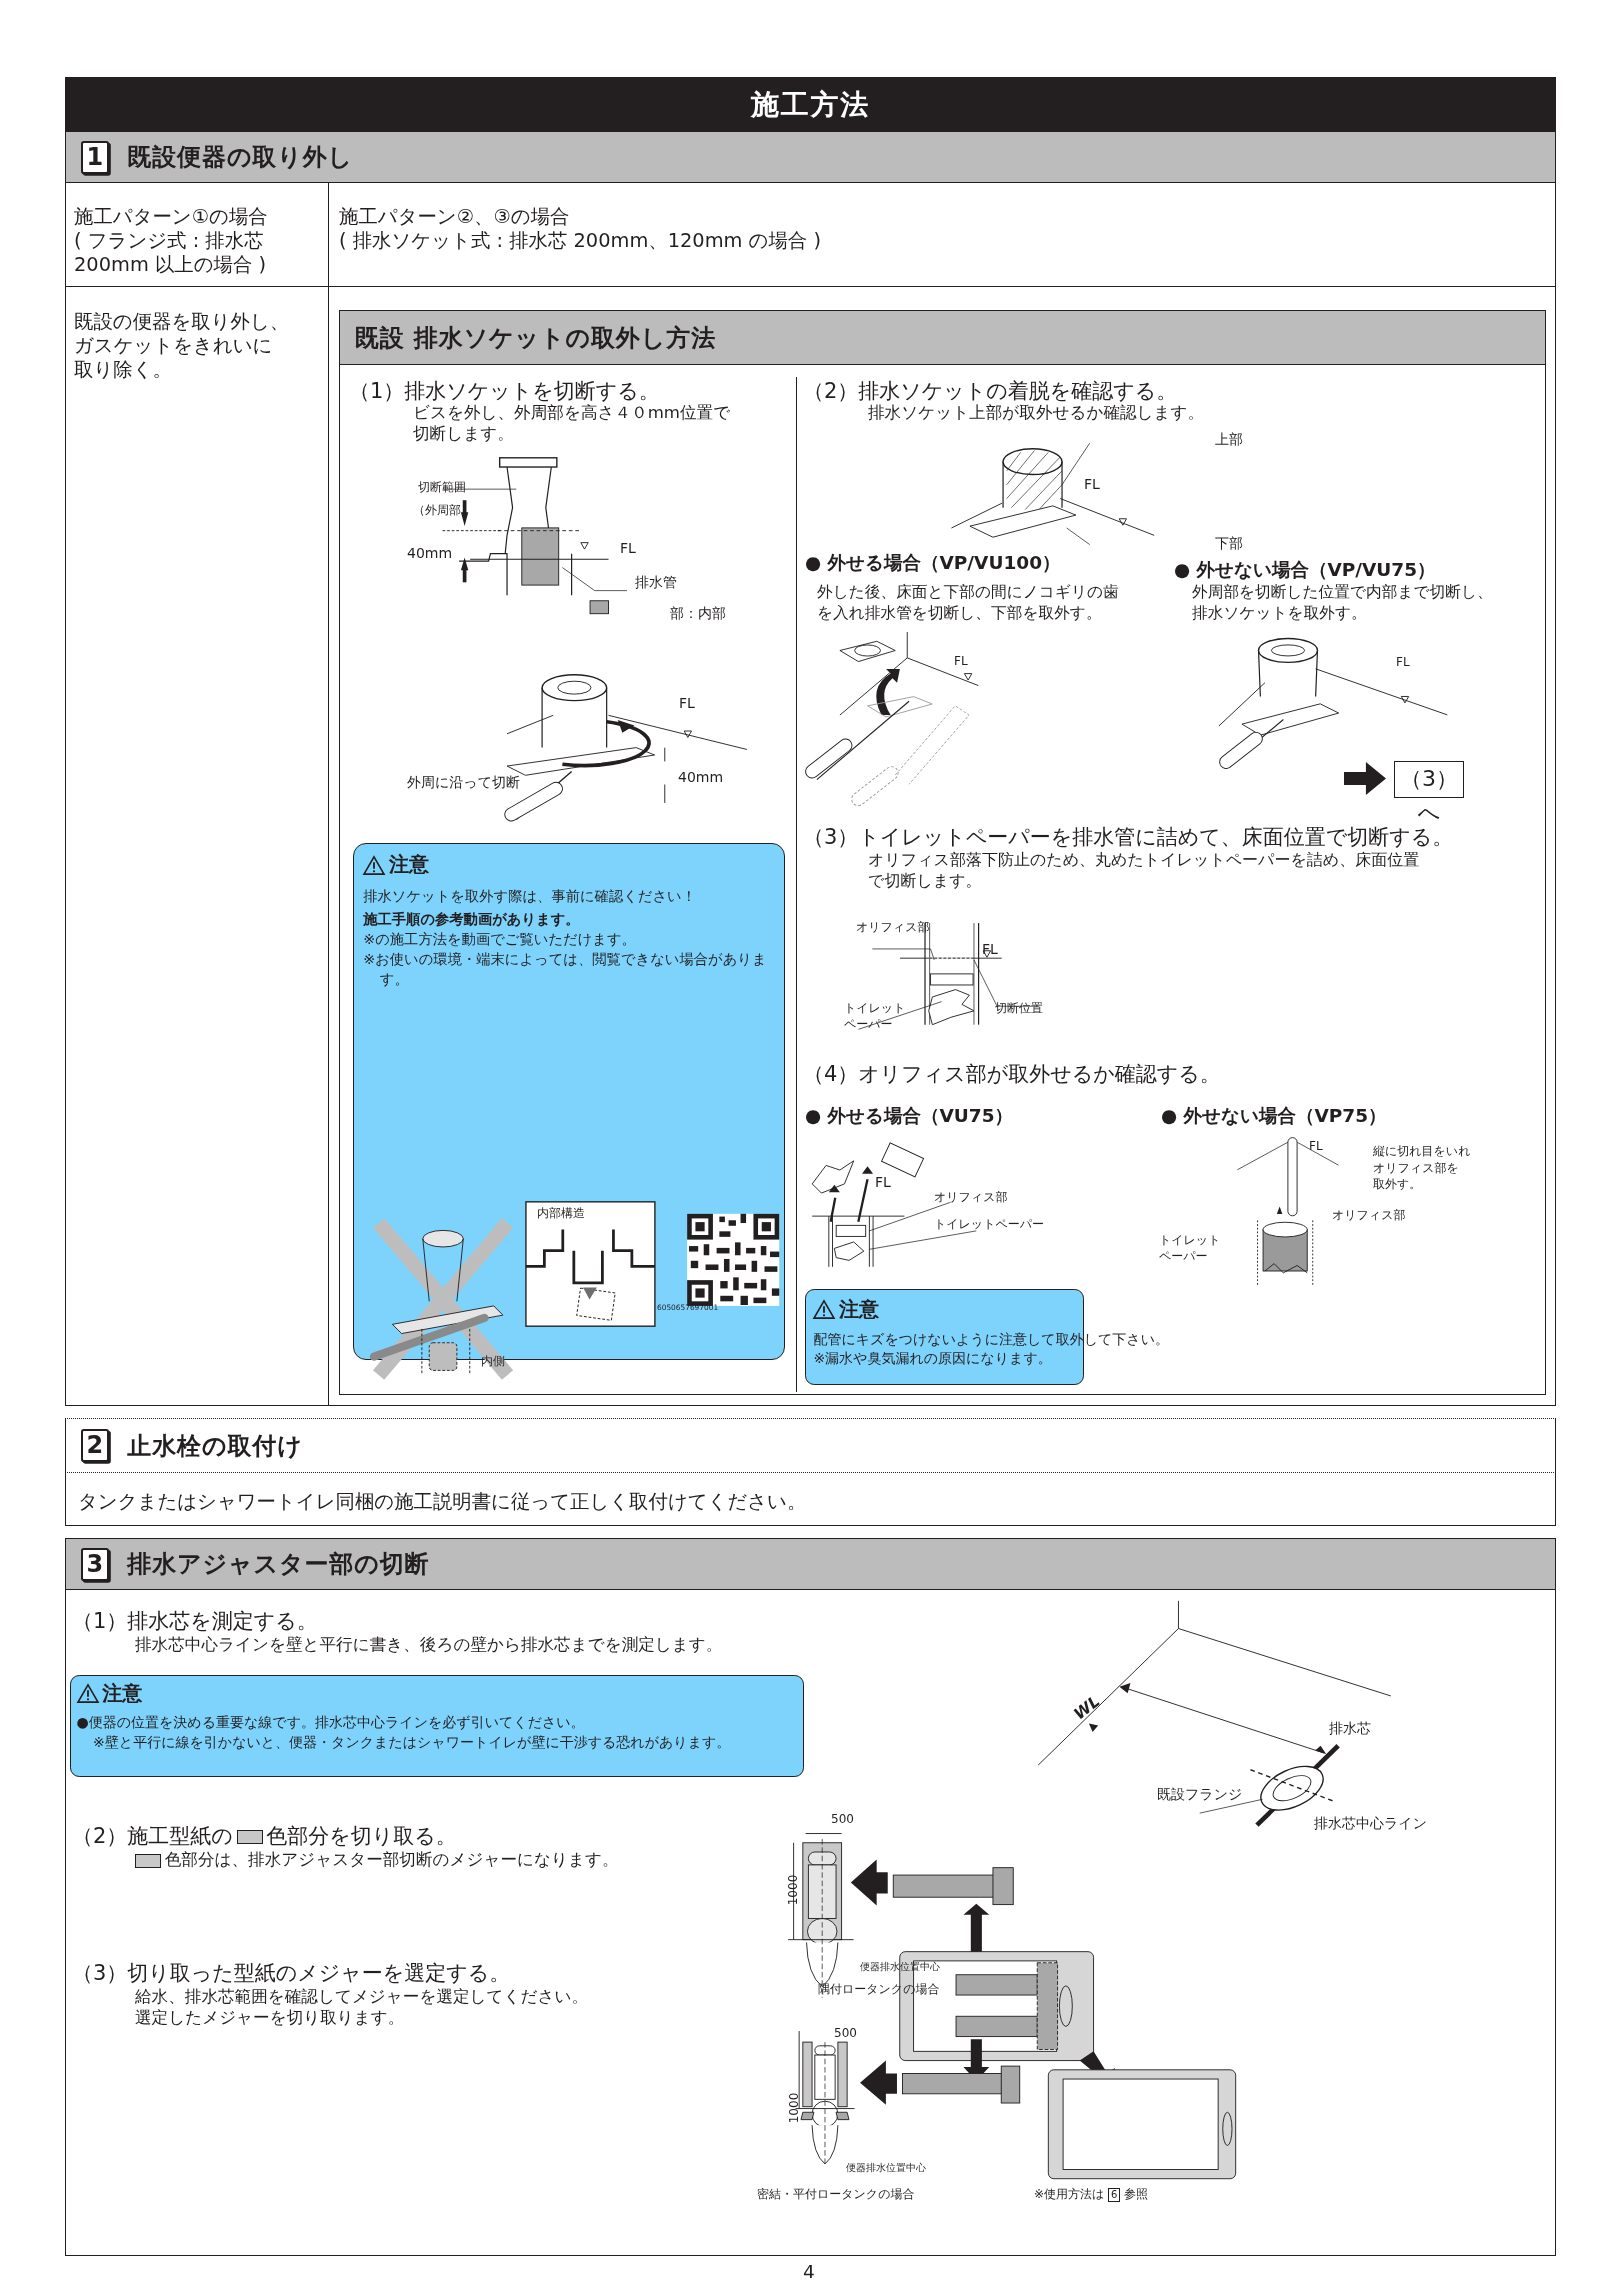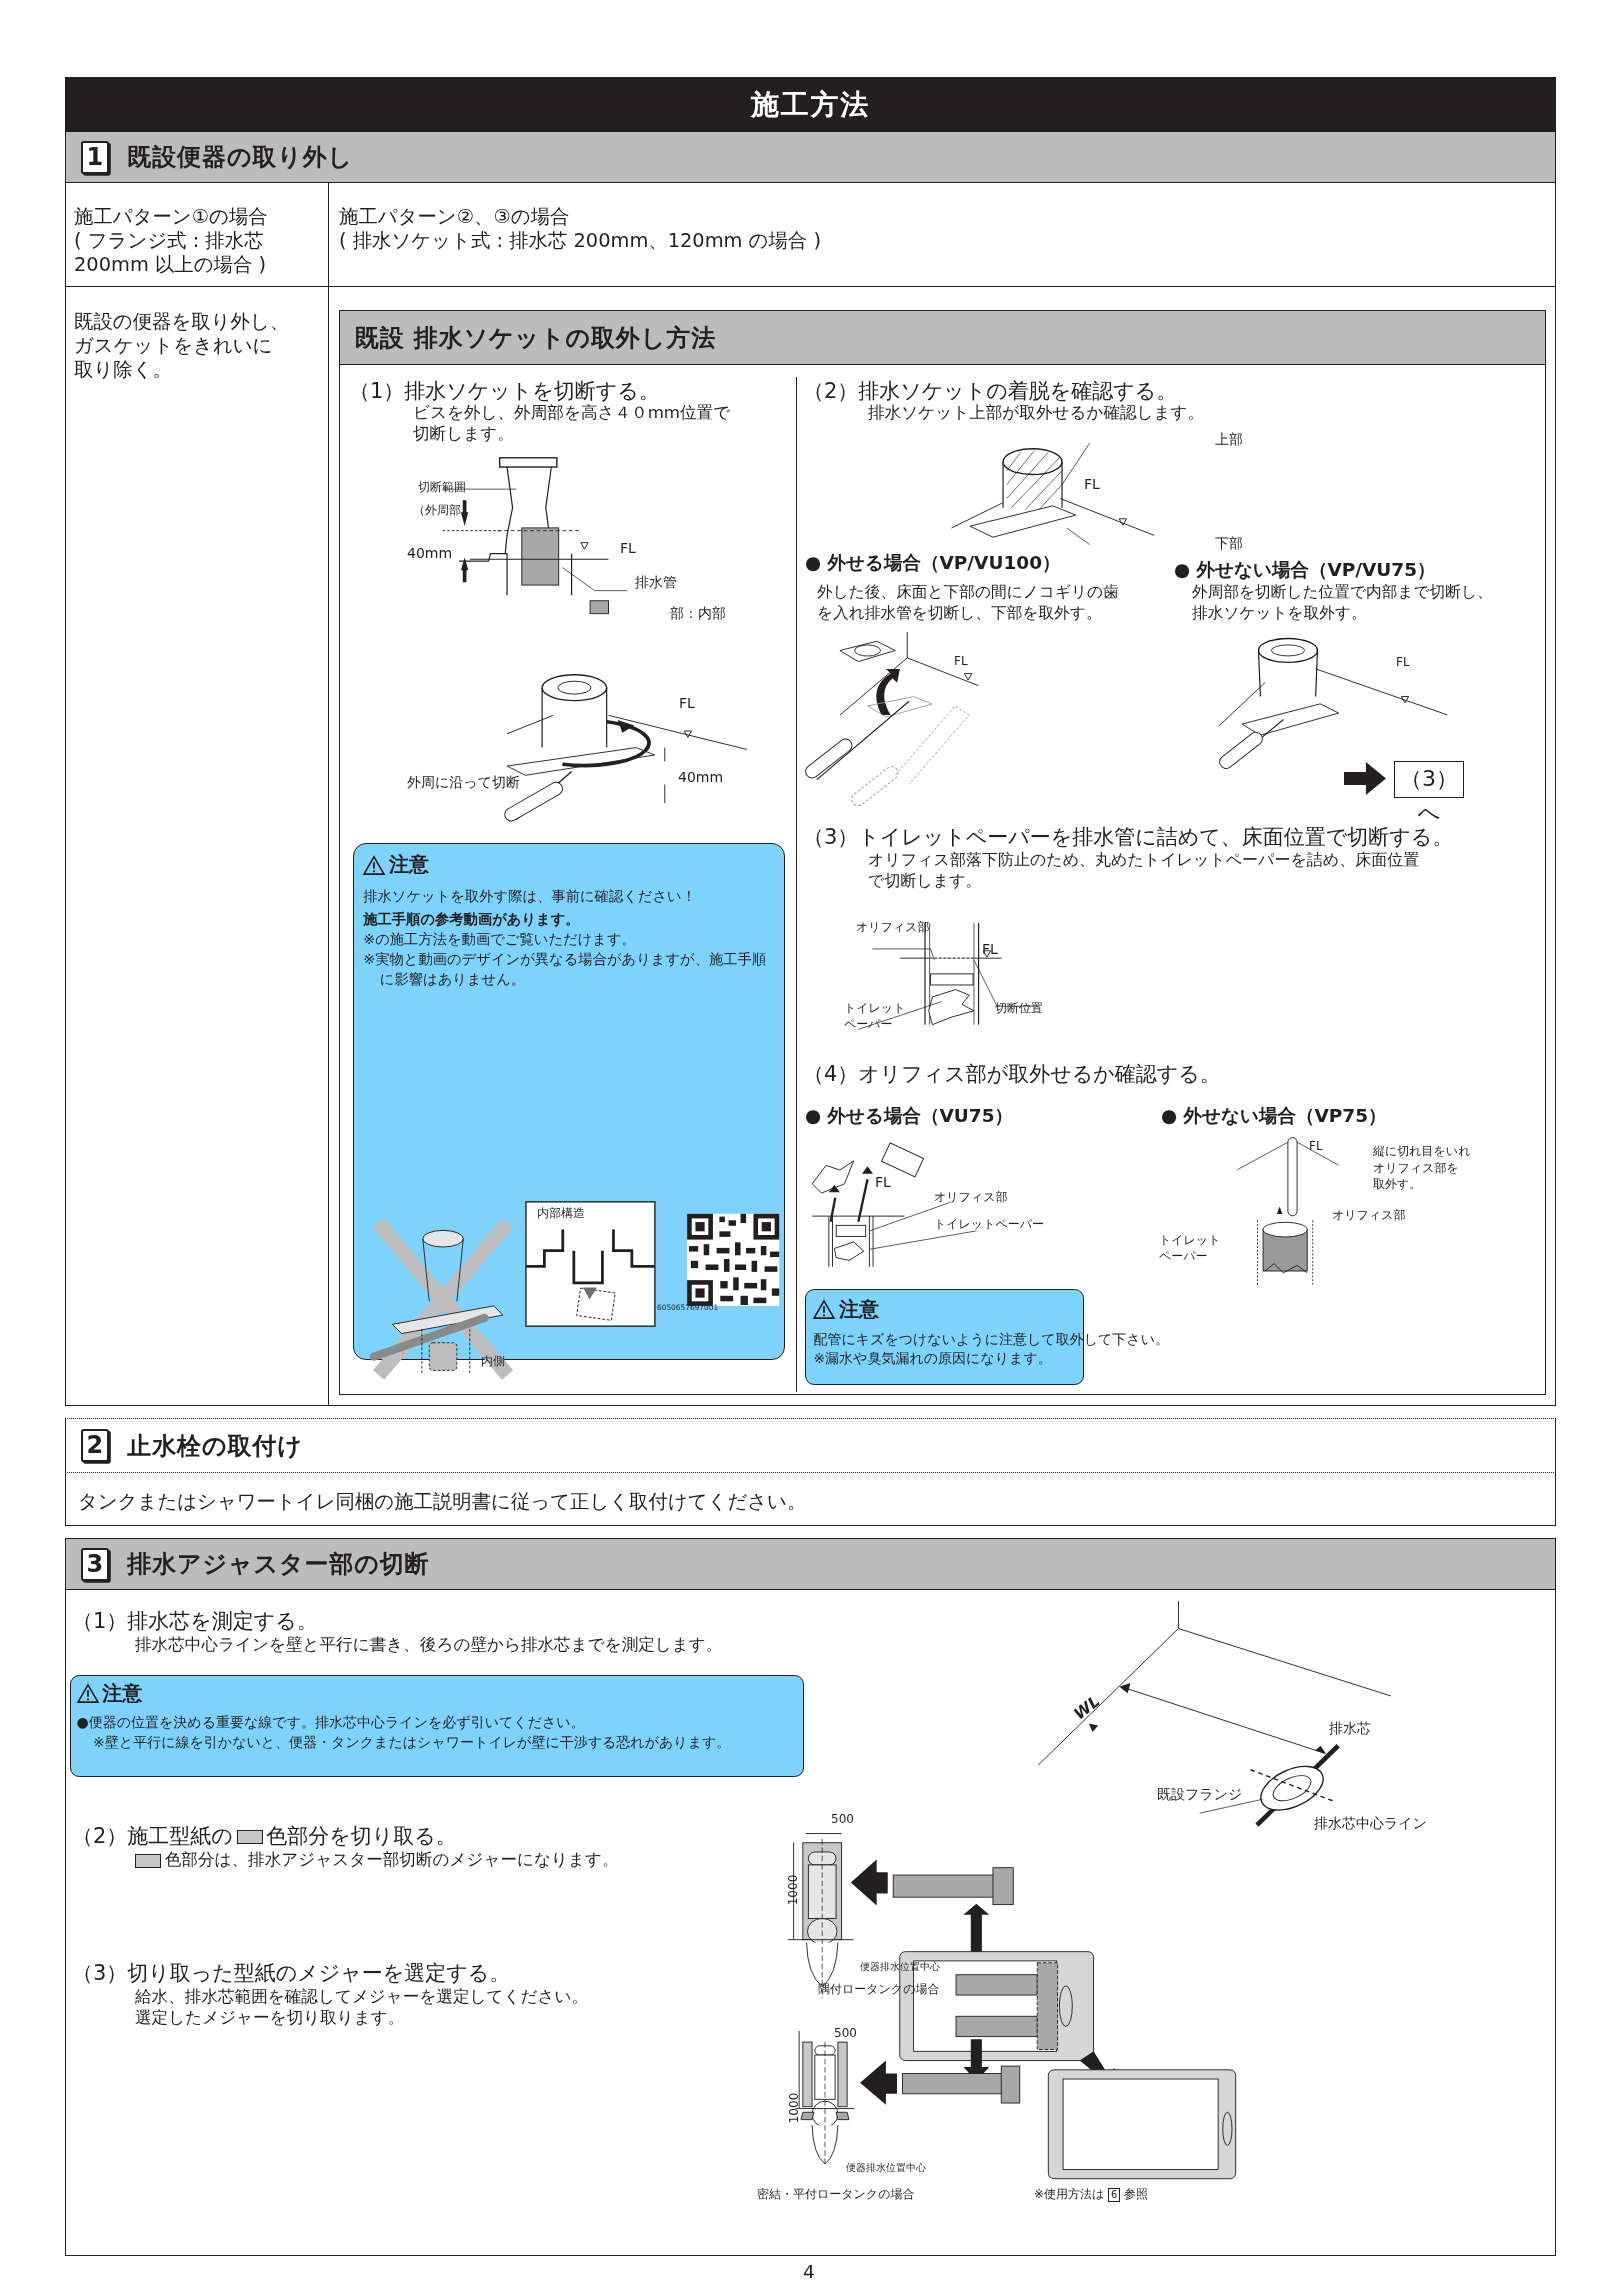--- a/index.html
+++ b/index.html
@@ -145,21 +145,21 @@
       <polygon points="12,2 23,21 1,21" fill="none" stroke="#231f20" stroke-width="1.8"></polygon>
       <line x1="12" y1="8" x2="12" y2="15" stroke="#231f20" stroke-width="2"></line>
       <circle cx="12" cy="18" r="1.2" fill="#231f20"></circle>
     </svg>
     <span>注意</span>
   </div>
   <div class="caution-text" style="margin-top:7.4px; font-size:14.3px;">
     <div>排水ソケットを取外す際は、事前に確認ください！</div>
     <div style="font-weight:bold; margin-top:2.8px;">施工手順の参考動画があります。</div>
     <div class="indent">※の施工方法を動画でご覧いただけます。</div>
-    <div class="indent">※実物と動画のデザインが異なる場合がありますが、施工手順に影響はありません。</div>
+    <div class="indent">※お使いの環境・端末によっては、閲覧できない場合があります。</div>
   </div>
 </div>
 
 <svg style="left:355px; top:1200px;" width="434" height="175" viewBox="0 0 470 190">
   <line x1="25" y1="25" x2="165" y2="190" stroke="#bdbdbd" stroke-width="16"></line>
   <line x1="165" y1="25" x2="25" y2="190" stroke="#bdbdbd" stroke-width="16"></line>
   <ellipse cx="95" cy="42" rx="22" ry="9" fill="#e6e6e6" stroke="#231f20"></ellipse>
   <path d="M73 42 L80 110 M117 42 L110 110" stroke="#231f20"></path>
   <path d="M40 135 L150 115 L160 125 L50 145 Z" fill="#e6e6e6" stroke="#231f20"></path>
   <line x1="20" y1="170" x2="140" y2="128" stroke="#8a8a8a" stroke-width="9" stroke-linecap="round"></line>

